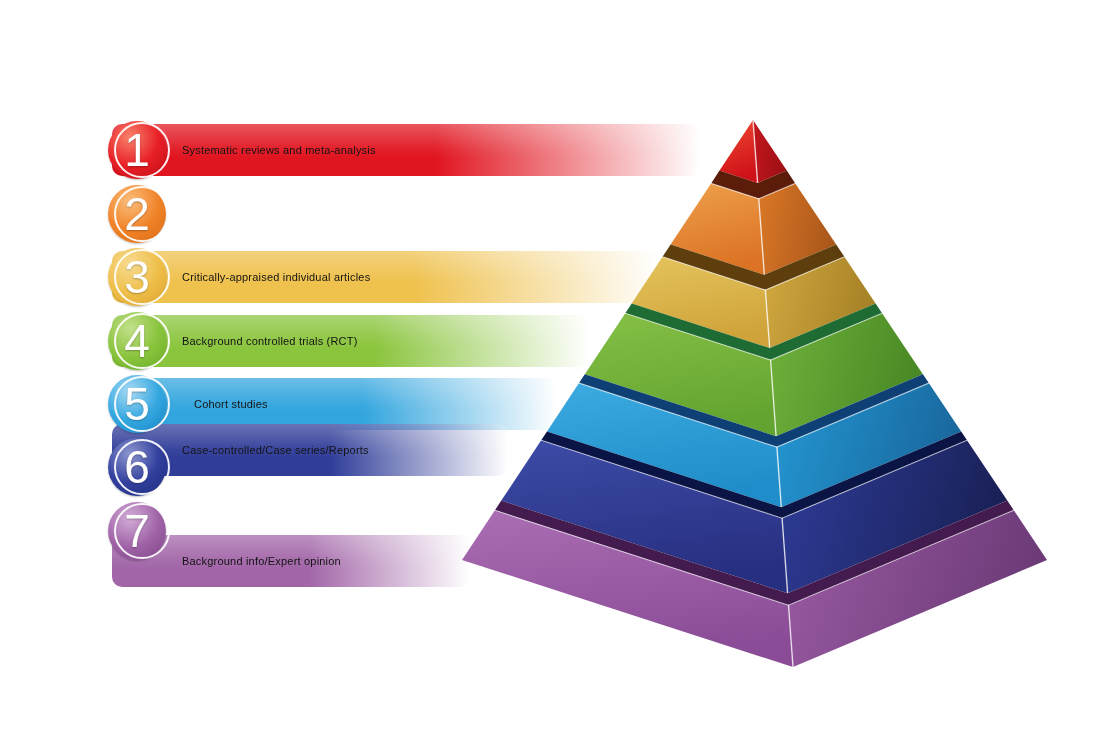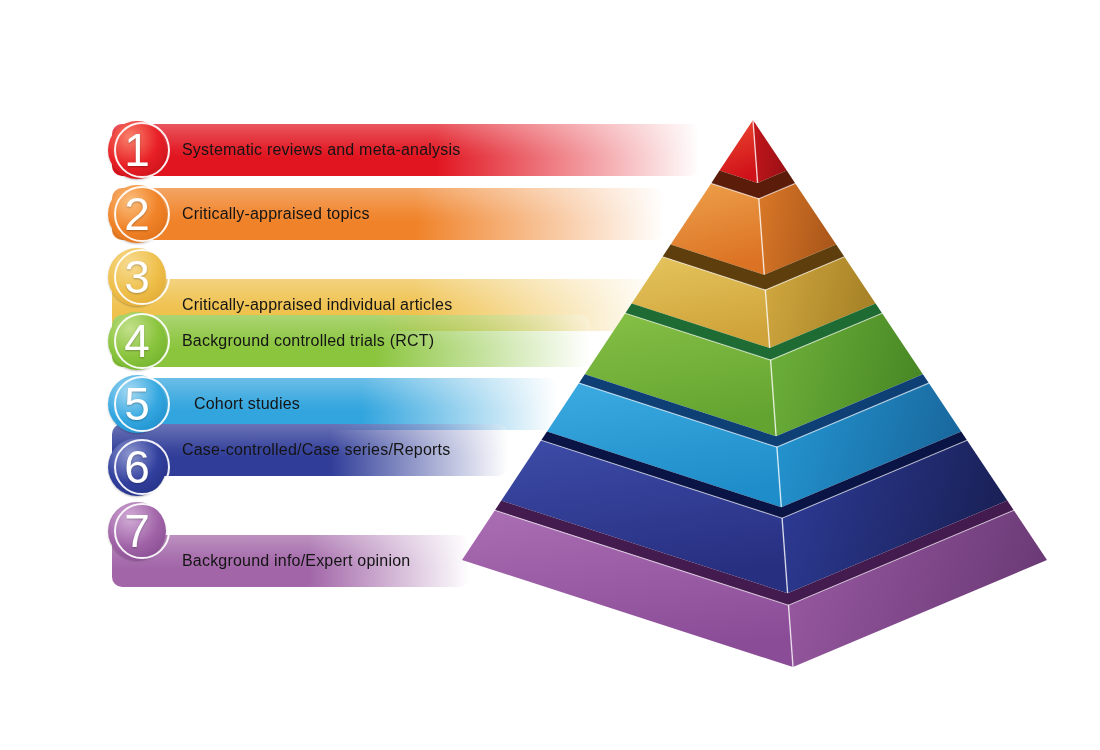--- a/index.html
+++ b/index.html
@@ -12,21 +12,21 @@
   
   .row{position:absolute;height:52px;border-radius:10px;}
   .row::before{
     content:"";position:absolute;inset:0;border-radius:inherit;
     background:linear-gradient(180deg,rgba(255,255,255,.28),rgba(255,255,255,.05) 48%,rgba(255,255,255,0) 65%);
     pointer-events:none;
   }
   .row .label{
     position:absolute;left:70px;top:0;height:100%;
     display:flex;align-items:center;
-    font-size:16px;color:#141414;letter-spacing:.2px;white-space:nowrap;
+    font-size:11px;color:#141414;letter-spacing:.2px;white-space:nowrap;
   }
   
   .badge{position:absolute;width:58px;height:58px;border-radius:50%;
     box-shadow:0 1px 2px rgba(0,0,0,.25);}
   .badge::after{
     content:"";position:absolute;left:6px;top:1px;width:52px;height:52px;
     border:2px solid rgba(255,255,255,.92);border-radius:50%;
   }
   .badge .num{
     position:absolute;inset:0;display:flex;align-items:center;justify-content:center;
@@ -36,24 +36,21 @@
   svg.pyr{position:absolute;left:0;top:0;}
 </style>
 </head>
 <body>
 
 <div class="stage">
 
   <div class="row" style="top: 124px; left: 112px; width: 588px; background: linear-gradient(90deg, rgb(225, 21, 32) 0%, rgb(225, 21, 32) 55%, rgba(255, 255, 255, 0) 100%);">
     <span class="label">Systematic reviews and meta-analysis</span>
   </div>
-  <div class="row" style="top: 188px; left: 112px; width: 553px; background: linear-gradient(90deg, rgb(240, 131, 42) 0%, rgb(240, 131, 42) 55%, rgba(255, 255, 255, 0) 100%);">
-    <span class="label">Critically-appraised topics</span>
-  </div>
-  <div class="row" style="top: 251px; left: 112px; width: 548px; background: linear-gradient(90deg, rgb(239, 193, 77) 0%, rgb(239, 193, 77) 55%, rgba(255, 255, 255, 0) 100%); margin-top: 28px;">
+  <div class="row" style="top: 251px; left: 112px; width: 548px; background: linear-gradient(90deg, rgb(239, 193, 77) 0%, rgb(239, 193, 77) 55%, rgba(255, 255, 255, 0) 100%);">
     <span class="label">Critically-appraised individual articles</span>
   </div>
   <div class="row" style="top: 315px; left: 112px; width: 478px; background: linear-gradient(90deg, rgb(139, 197, 62) 0%, rgb(139, 197, 62) 55%, rgba(255, 255, 255, 0) 100%);">
     <span class="label">Background controlled trials (RCT)</span>
   </div>
   <div class="row" style="top: 378px; left: 124px; width: 433px; background: linear-gradient(90deg, rgb(50, 165, 222) 0%, rgb(50, 165, 222) 55%, rgba(255, 255, 255, 0) 100%);">
     <span class="label">Cohort studies</span>
   </div>
   <div class="row" style="top: 424px; left: 112px; width: 396px; background: linear-gradient(90deg, rgb(48, 61, 153) 0%, rgb(48, 61, 153) 55%, rgba(255, 255, 255, 0) 100%);">
     <span class="label">Case-controlled/Case series/Reports</span>

